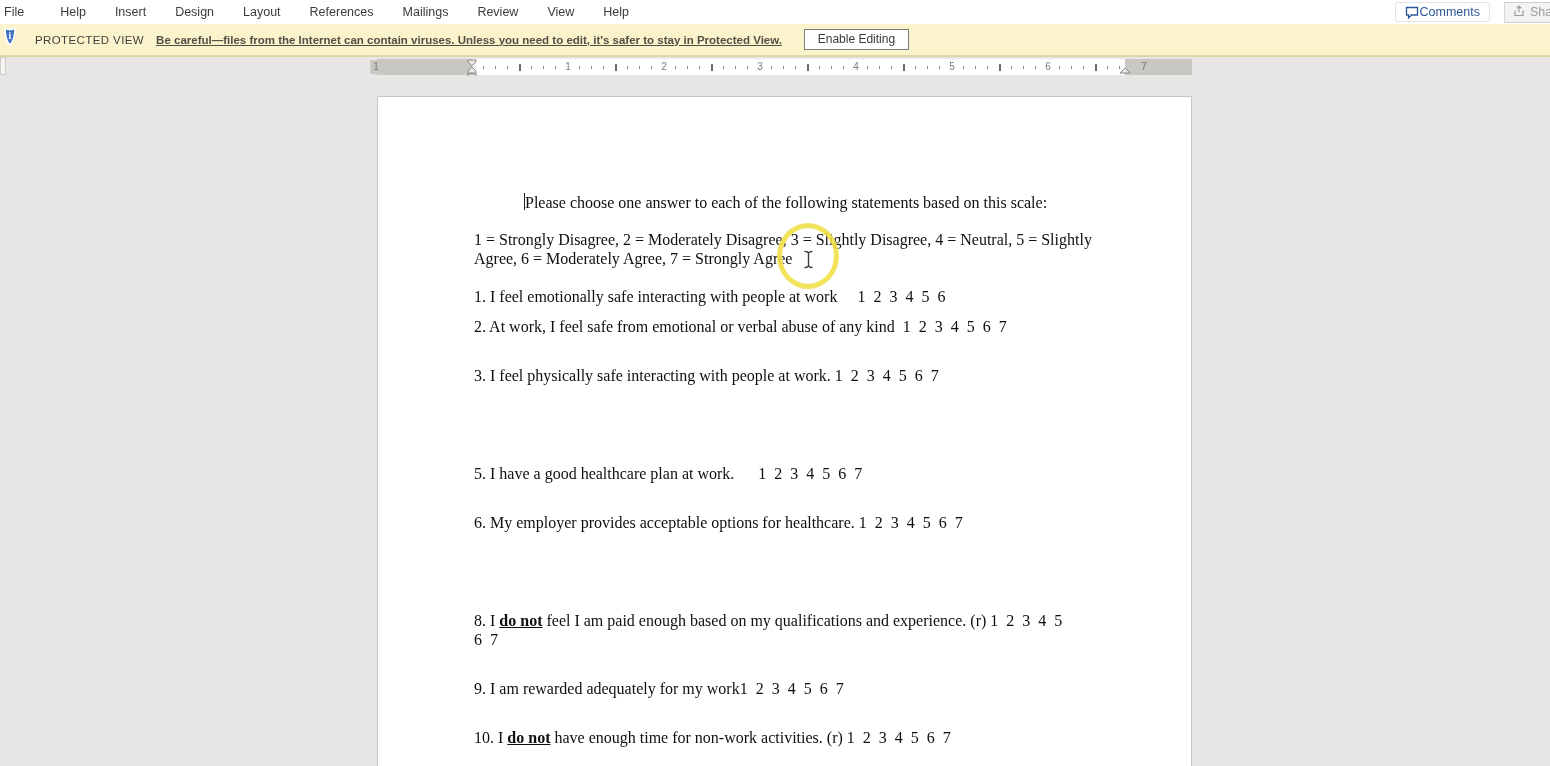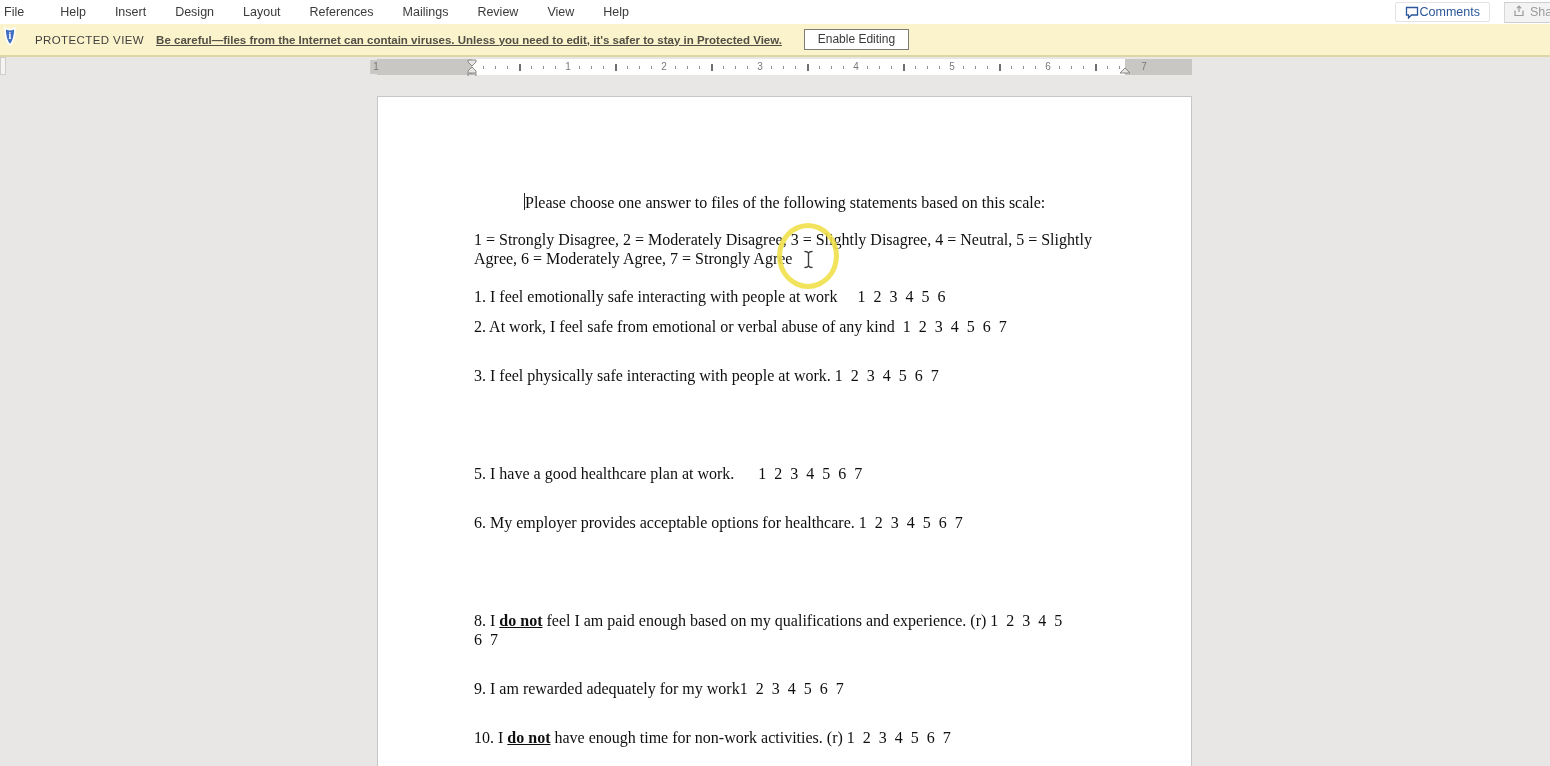--- a/index.html
+++ b/index.html
@@ -207,21 +207,21 @@
       </svg>
     </span>
   </div>
 </div>
 
 <div class="canvas">
   <div class="page">
 
     <div class="caret"></div>
 
-    <p class="para" style="left:147px; top:96px">Please choose one answer to files of the following statements based on this scale:</p>
+    <p class="para" style="left:147px; top:96px">Please choose one answer to each of the following statements based on this scale:</p>
 
     <p class="para" style="left:96px; top:133px">1 = Strongly Disagree, 2 = Moderately Disagree, 3 = Slightly Disagree, 4 = Neutral, 5 = Slightly
 Agree, 6 = Moderately Agree, 7 = Strongly Agree</p>
 
     <p class="para" style="left:96px; top:190px"><span>1. I feel emotionally safe interacting with people at work     </span><span class="emph"></span><span>1  2  3  4  5  6</span></p>
 
     <p class="para" style="left:96px; top:220px"><span>2. At work, I feel safe from emotional or verbal abuse of any kind  </span><span class="emph"></span><span>1  2  3  4  5  6  7</span></p>
 
     <p class="para" style="left:96px; top:269px"><span>3. I feel physically safe interacting with people at work. </span><span class="emph"></span><span>1  2  3  4  5  6  7</span></p>
 

